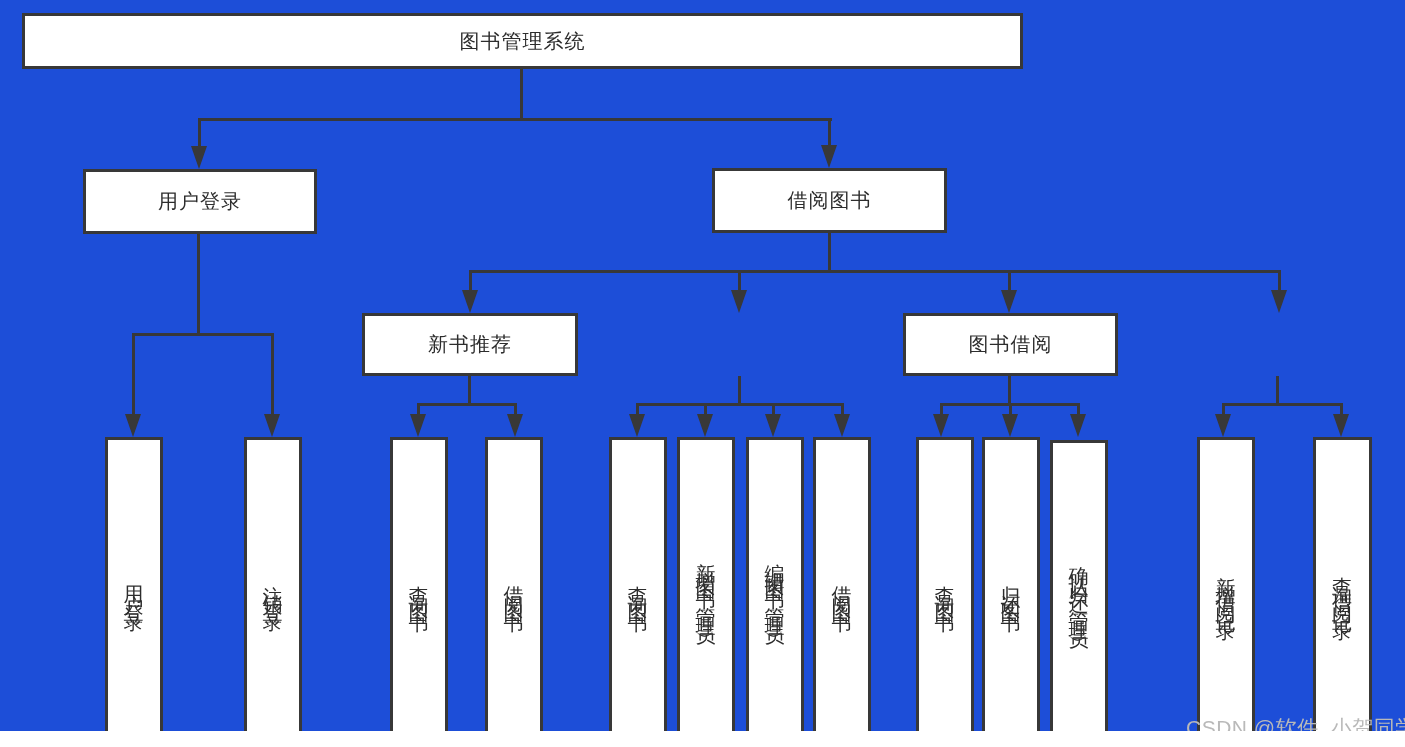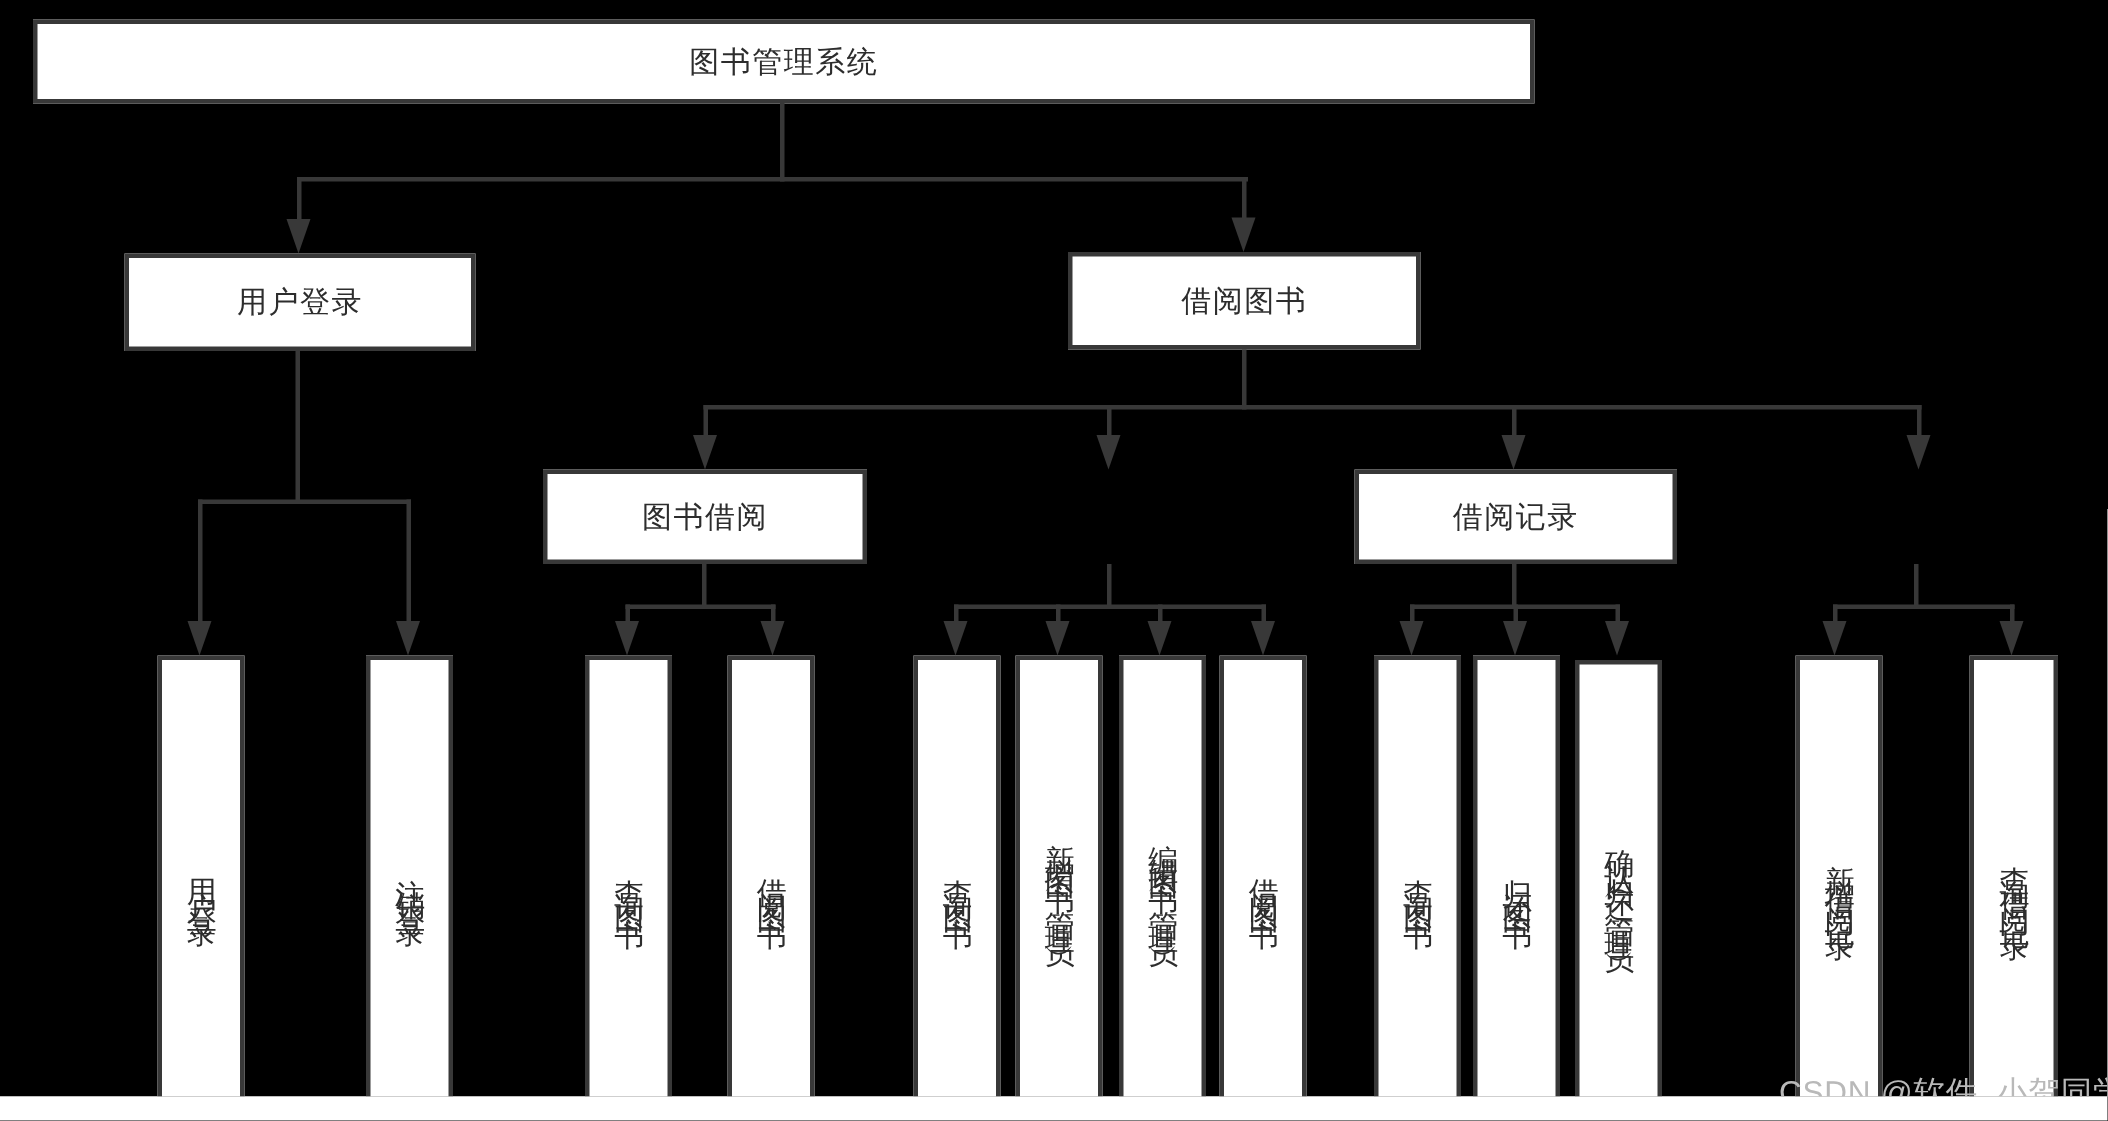--- a/index.html
+++ b/index.html
@@ -1,17 +1,17 @@
 <!DOCTYPE html>
 <html><head>
 <meta charset="utf-8">
 <style>
   html,body{margin:0;padding:0;background:#fff;}
   #canvas{
-    position:relative;width:1405px;height:731px;background:#000000;overflow:hidden;
+    position:relative;width:1405px;height:731px;background:#1d4ed8;overflow:hidden;
     font-family:"Liberation Sans","DejaVu Sans",sans-serif;
   }
   .box{
     position:absolute;box-sizing:border-box;border:3px solid #383838;background:#fff;
     display:flex;align-items:center;justify-content:center;
     font-size:20px;color:#2d2d2d;letter-spacing:1px;white-space:nowrap;
   }
   .vbox{
     writing-mode:vertical-rl;text-orientation:mixed;letter-spacing:9px;line-height:1;
     white-space:normal;
@@ -31,24 +31,24 @@
 <body>
 
 <div id="canvas">
 
   <div class="box" style="left:22px;top:13px;width:1001px;height:56px">图书管理系统</div>
 
   <div class="box" style="left:83px;top:169px;width:234px;height:65px">用户登录</div>
 
   <div class="box" style="left:712px;top:168px;width:235px;height:65px">借阅图书</div>
 
-  <div class="box" style="left:362px;top:313px;width:216px;height:63px">图书借阅</div>
+  <div class="box" style="left:362px;top:313px;width:216px;height:63px">新书推荐</div>
 
 
-  <div class="box" style="left:903px;top:313px;width:215px;height:63px">借阅记录</div>
+  <div class="box" style="left:903px;top:313px;width:215px;height:63px">图书借阅</div>
 
 
   <div class="box vbox" style="left:105px;top:437px;width:58px;height:301px">用户登录</div>
   <div class="box vbox" style="left:244px;top:437px;width:58px;height:301px">注销登录</div>
 
   <div class="box vbox" style="left:390px;top:437px;width:58px;height:301px">查询图书</div>
   <div class="box vbox" style="left:485px;top:437px;width:58px;height:301px">借阅图书</div>
 
   <div class="box vbox" style="left:609px;top:437px;width:58px;height:301px">查询图书</div>
   <div class="box vbox" style="left:677px;top:437px;width:58px;height:301px">新增图书（管理员）</div>

